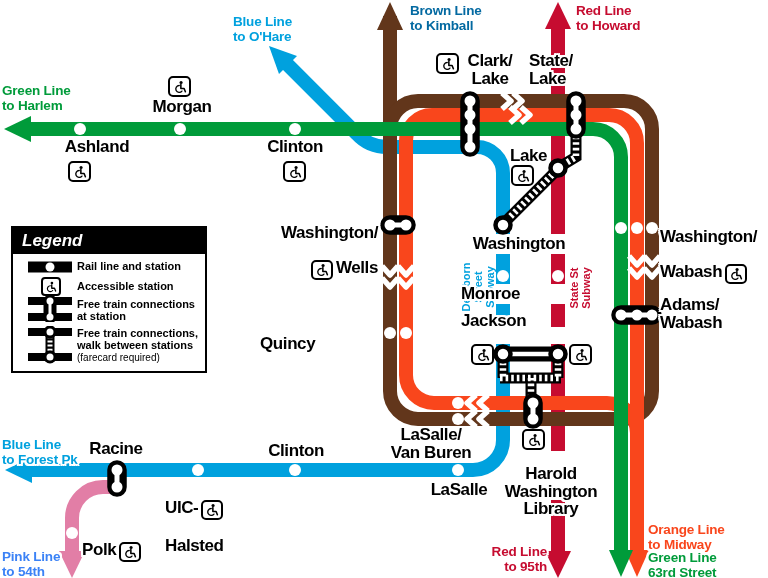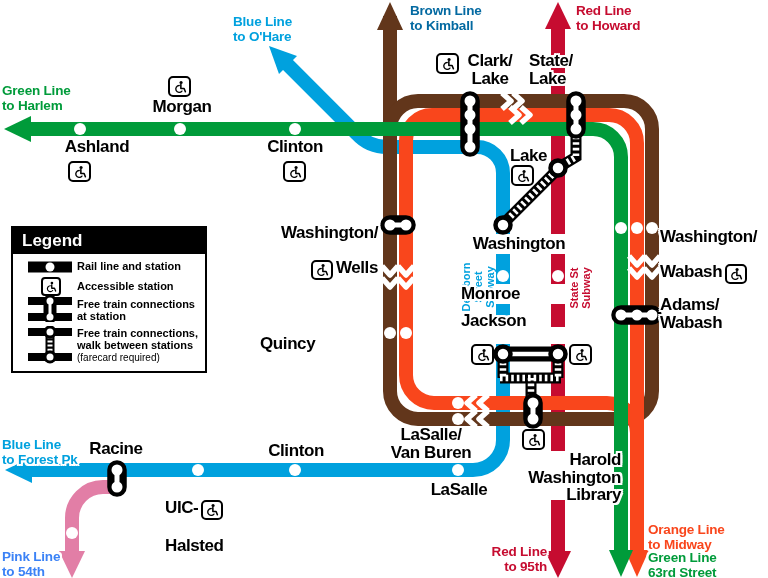--- a/index.html
+++ b/index.html
@@ -17,21 +17,21 @@
        text-align:center;white-space:pre-line;}
   .c-green{color:#009B3A}.c-blue{color:#00A1DE}.c-brown{color:#0369a1}
   .c-red{color:#C60C30}.c-orange{color:#F9461C}.c-pink{color:#3b82f6}
   .ai{position:absolute;width:23px;height:21px;border:2.2px solid #000;border-radius:5px;
       background:#fff;display:flex;align-items:center;justify-content:center;box-sizing:border-box;}
   .ai svg{width:14px;height:14px;display:block;}
   .ai.inline{position:static;display:inline-flex;width:22px;height:20px;vertical-align:-4px;margin:0 3px;}
   .legend{position:absolute;left:11px;top:226px;width:196px;height:147px;
           border:2.5px solid #000;background:#fff;box-sizing:border-box;}
   .legend-title{position:absolute;left:0;top:0;width:100%;height:26px;background:#000;
-                color:#fff;font-weight:bold;font-size:17px;line-height:26px;padding-left:9px;box-sizing:border-box;}
+                color:#fff;font-weight:bold;font-size:17px;line-height:26px;padding-left:9px;box-sizing:border-box;font-style:italic;}
   .lg-icon{position:absolute;}
   .lg-text{position:absolute;font-weight:bold;font-size:11px;line-height:1.08;color:#000;white-space:pre-line;}
   .lg-note{position:absolute;font-size:10px;color:#000;}
 </style>
 </head>
 <body>
 
 <div class="stage">
 
   <svg width="0" height="0" style="position:absolute">
@@ -234,34 +234,39 @@
     <span>Washington/</span><br>
     <span>Wabash</span><span class="ai inline"><svg viewBox="0 0 26 26">
           <use href="#wc"></use>
         </svg></span>
   </div>
 
   <div class="lbl halo" style="left:660px;top:296px;width:108px">Adams/
 Wabash</div>
   <div class="lbl halo" style="left:361px;top:426px;width:140px;text-align:center">LaSalle/
 Van Buren</div>
-  <div class="lbl halo" style="left:481px;top:451px;width:140px;text-align:right">Harold
+  <div class="lbl halo" style="left:481px;top:465px;width:140px;text-align:center">Harold
 Washington
 Library</div>
   <div class="lbl halo" style="left:399px;top:481px;width:120px;text-align:center">LaSalle</div>
   <div class="lbl halo" style="left:236px;top:442px;width:120px;text-align:center">Clinton</div>
   <div class="lbl halo" style="left:165px;top:481px">
     <span>UIC-</span><span class="ai inline"><svg viewBox="0 0 26 26">
           <use href="#wc"></use>
         </svg></span><br>
     <span>Halsted</span>
   </div>
 
   <div class="lbl halo" style="left:56px;top:440px;width:120px;text-align:center">Racine</div>
 
+  <div class="lbl halo" style="left:82px;top:523px">
+    <span>Polk</span><span class="ai inline"><svg viewBox="0 0 26 26">
+          <use href="#wc"></use>
+        </svg></span>
+  </div>
 
   <span class="ai" style="left:68px;top:161px">
       <svg viewBox="0 0 26 26">
         <use href="#wc"></use>
       </svg>
     </span>
   <span class="ai" style="left:168px;top:76px">
       <svg viewBox="0 0 26 26">
         <use href="#wc"></use>
       </svg>

